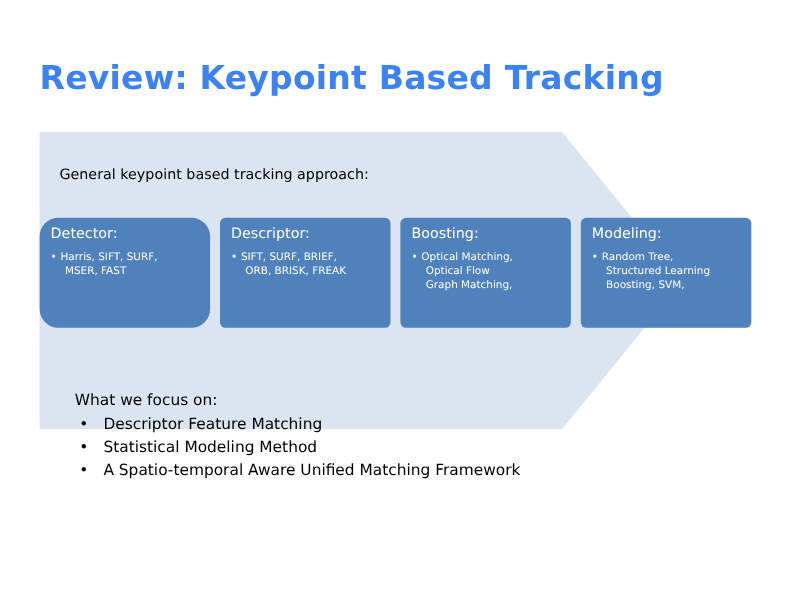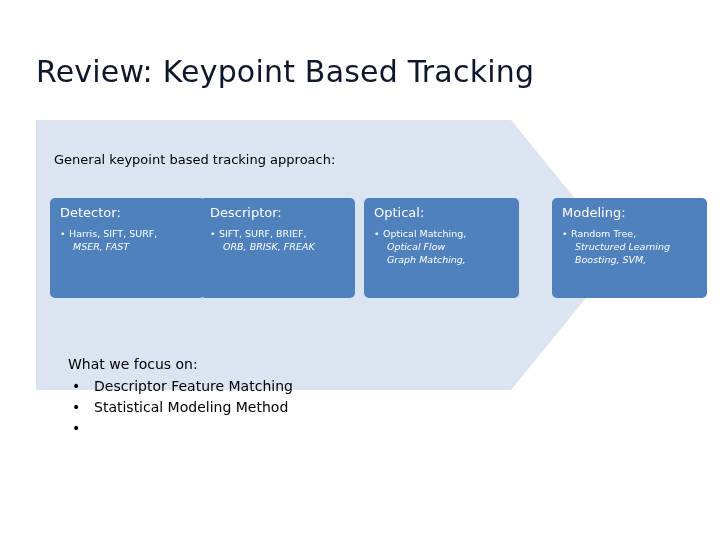--- a/index.html
+++ b/index.html
@@ -18,23 +18,23 @@
     width: 720px;
     height: 540px;
     background: #ffffff;
   }
   .title {
     position: absolute;
     left: 36px;
     top: 54px;
     width: 648px;
     font-size: 30px;
-    color: #0f172a;
+    color: #3b82f6;
     font-family: "DejaVu Sans", sans-serif;
-    font-weight: normal;
+    font-weight: bold;
     letter-spacing: 0.2px;
     white-space: nowrap;
   }
   .subtitle {
     position: absolute;
     left: 54px;
     top: 138px;
     font-size: 13px;
     color: #000000;
     margin-top: 14px;
@@ -77,24 +77,24 @@
     position: absolute;
     top: 0;
     width: 155px;
     height: 100px;
     background: #4f81bd;
     border-radius: 5px;
     box-sizing: border-box;
     padding: 7px 8px 0 8px;
     color: #ffffff;
   }
-  .box.b0 { left: 14px; }
+  .box.b0 { left: 0px; border-radius: 17px; }
   .box.b1 { left: 164px; }
   .box.b2 { left: 328px; }
-  .box.b3 { left: 516px; }
+  .box.b3 { left: 492px; }
   .box-header {
     font-size: 13px;
     color: #ffffff;
     margin-bottom: 7px;
     padding-left: 2px;
   }
   .box-bullets {
     font-size: 9.5px;
     line-height: 13px;
     color: #ffffff;
@@ -104,21 +104,20 @@
     position: relative;
     padding-left: 9px;
   }
   .bullet-line .dot {
     position: absolute;
     left: 0;
     top: 0;
   }
   .bullet-cont {
     padding-left: 13px;
-    font-style: italic;
   }
   
   .focus {
     position: absolute;
     left: 68px;
     top: 354px;
     font-size: 14px;
     color: #000000;
     line-height: 21px;
   }
@@ -167,21 +166,21 @@
       <div class="box-bullets">
         <div class="bullet-line">
           <span class="dot">•</span>
           <span>SIFT, SURF, BRIEF,</span>
         </div>
         <div class="bullet-cont">ORB, BRISK, FREAK</div>
       </div>
     </div>
 
     <div class="box b2">
-      <div class="box-header">Optical:</div>
+      <div class="box-header">Boosting:</div>
       <div class="box-bullets">
         <div class="bullet-line">
           <span class="dot">•</span>
           <span>Optical Matching,</span>
         </div>
         <div class="bullet-cont">Optical Flow</div>
         <div class="bullet-cont">Graph Matching,</div>
       </div>
     </div>
 
@@ -204,16 +203,17 @@
     <div class="focus-item">
       <span class="fdot">•</span>
       <span>Descriptor Feature Matching</span>
     </div>
     <div class="focus-item">
       <span class="fdot">•</span>
       <span>Statistical Modeling Method</span>
     </div>
     <div class="focus-item">
       <span class="fdot">•</span>
+      <span>A Spatio-temporal Aware Unified Matching Framework</span>
     </div>
   </div>
 
 </div>
 
 </body></html>

